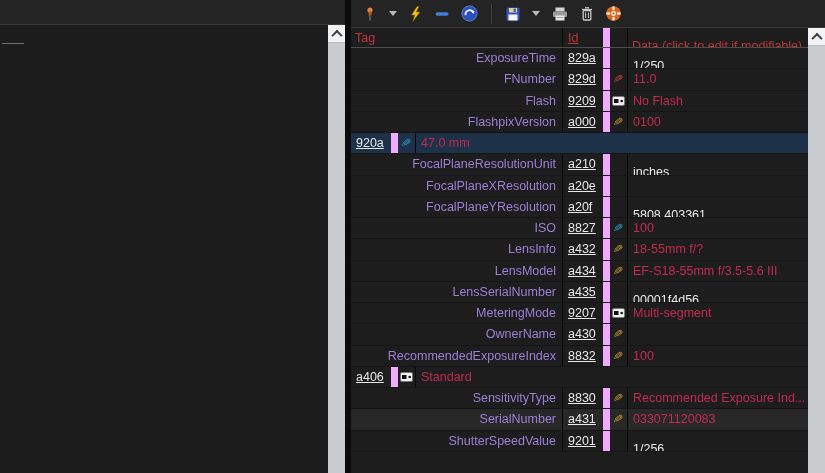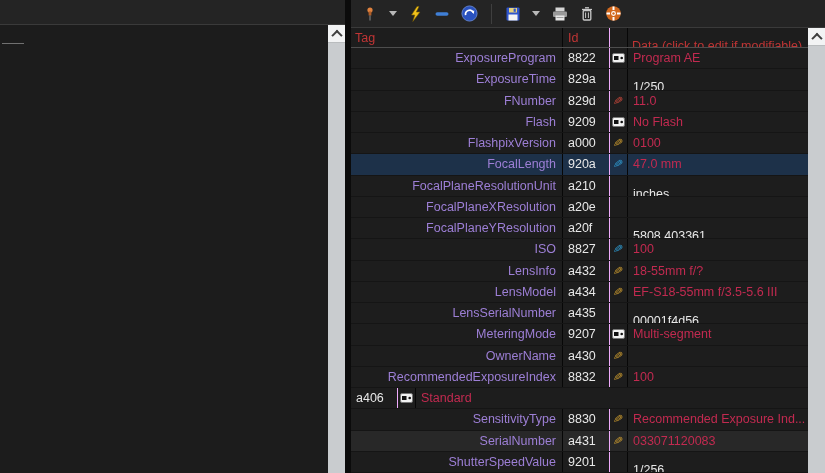--- a/index.html
+++ b/index.html
@@ -25,21 +25,21 @@
   .tbtn{height:22px;display:flex;align-items:center;justify-content:center;padding:0 2px;cursor:default;}
   .tbtn svg{display:block;}
   .caret-down{width:0;height:0;border-left:4px solid transparent;border-right:4px solid transparent;border-top:5px solid #b9b9b9;}
   .toolbar-sep{width:1px;height:20px;background:#3f3f3f;margin:0 4px;}
   
   .table{position:absolute;left:351px;top:28px;width:457px;height:445px;background:#1d1d1d;}
   .thead{display:flex;height:20px;line-height:20px;border-bottom:1px solid #4d4d4d;box-sizing:border-box;
          color:var(--header_red,#c13535);font-size:12.5px;}
   .th{overflow:hidden;white-space:nowrap;box-sizing:border-box;}
   .col-tag{width:212px;border-right:1px solid #070707;}
-  .col-id{width:47px;border-right:1px solid #f0abfc;}
+  .col-id{width:47px;border-right:7px solid #f0abfc;text-decoration:underline;}
   .col-ic{width:18px;border-right:1px solid #070707;}
   .col-data{width:180px;}
   .th.col-tag{padding-left:4px;}
   .th.col-id{padding-left:5px;}
   .th.col-data{padding-left:4px;margin-top:8px;}
   .tbody{height:425px;overflow:hidden;}
   .trow{display:flex;height:21.25px;line-height:21.25px;font-size:12.5px;box-sizing:border-box;border-bottom:1px solid #151515;background:#1d1d1d;}
   .trow.selected{background:var(--selection_bg,#1d3149);}
   .trow.hover{background:#282828;}
   .td{overflow:hidden;white-space:nowrap;box-sizing:border-box;}
@@ -145,32 +145,20 @@
 
   <div class="table">
     <div class="thead">
       <div class="th col-tag">Tag</div>
       <div class="th col-id">Id</div>
       <div class="th col-ic"></div>
       <div class="th col-data">Data (click to edit if modifiable)</div>
     </div>
     <div class="tbody">
         <div class="trow">
-    <div class="td col-tag">ExposureProgram</div>
-    <div class="td col-id">8822</div>
-    <div class="td col-ic">
-  <svg width="13" height="10" viewBox="0 0 13 10">
-    <rect x="0.5" y="0.5" width="12" height="9" rx="1.5" fill="#f2f2f2" stroke="#777"></rect>
-    <rect x="2" y="3" width="4.5" height="4" fill="#111"></rect>
-    <circle cx="9.7" cy="5" r="1.3" fill="#111"></circle>
-  </svg>
-</div>
-    <div class="td col-data val-red">Program AE</div>
-  </div>
-        <div class="trow">
     <div class="td col-tag">ExposureTime</div>
     <div class="td col-id">829a</div>
     <div class="td col-ic"></div>
     <div class="td col-data val-white">1/250</div>
   </div>
         <div class="trow">
     <div class="td col-tag">FNumber</div>
     <div class="td col-id">829d</div>
     <div class="td col-ic">
             <span class="pencil pencil-red">✎</span>
@@ -191,21 +179,20 @@
   </div>
         <div class="trow">
     <div class="td col-tag">FlashpixVersion</div>
     <div class="td col-id">a000</div>
     <div class="td col-ic">
             <span class="pencil pencil-gold">✎</span>
           </div>
     <div class="td col-data val-red">0100</div>
   </div>
         <div class="trow selected">
-    <div class="td col-tag">FocalLength</div>
     <div class="td col-id">920a</div>
     <div class="td col-ic">
             <span class="pencil pencil-blue">✎</span>
           </div>
     <div class="td col-data val-red">47.0 mm</div>
   </div>
         <div class="trow">
     <div class="td col-tag">FocalPlaneResolutionUnit</div>
     <div class="td col-id">a210</div>
     <div class="td col-ic"></div>

